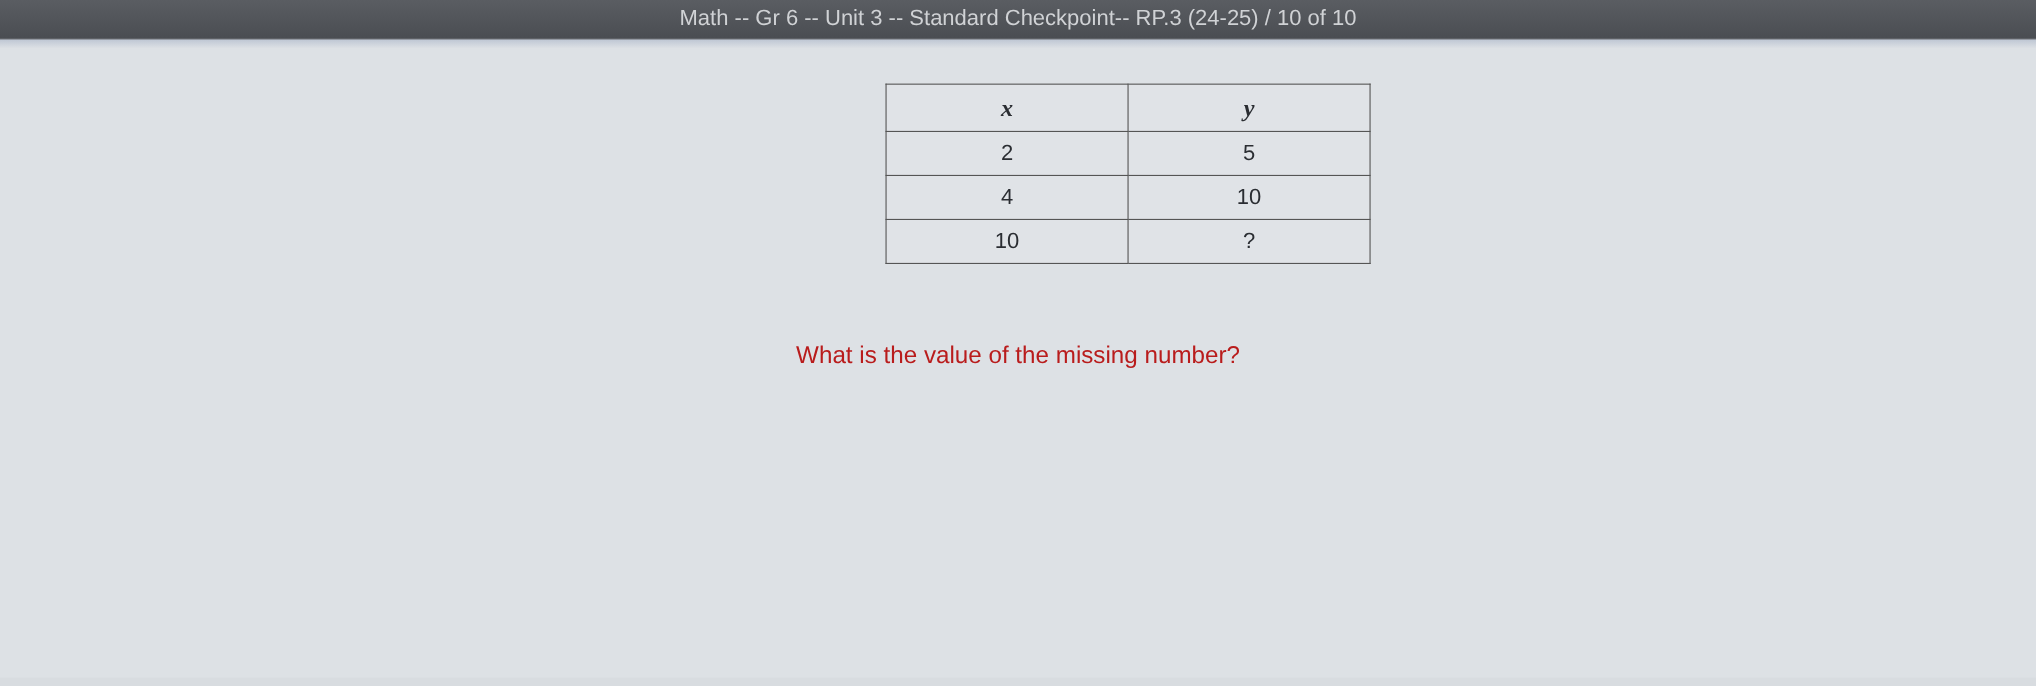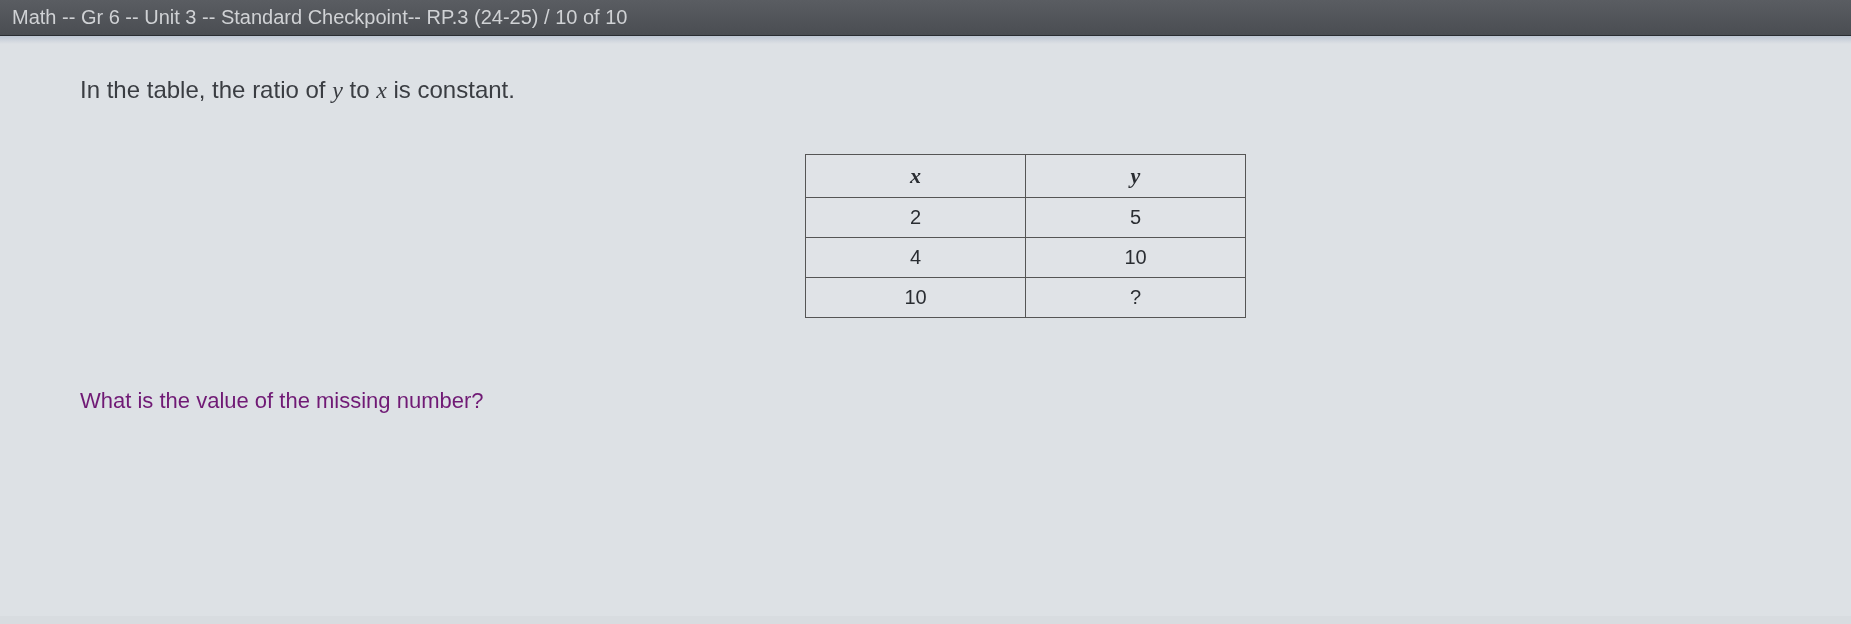--- a/index.html
+++ b/index.html
@@ -14,20 +14,21 @@
       height: 624px;
       overflow: hidden;
     }
     .header-bar {
       background: linear-gradient(to bottom, #5a5d62 0%, #4a4d52 100%);
       color: #d0d2d5;
       padding: 6px 12px;
       font-size: 20px;
       font-weight: 400;
       border-bottom: 1px solid #2a2d32;
+      text-align: center;
     }
     .content-area {
       background: #dde1e5;
       padding: 40px 80px;
       min-height: 580px;
       position: relative;
     }
     .content-area::before {
       content: "";
       position: absolute;
@@ -67,36 +68,34 @@
       font-weight: 400;
     }
     th {
       font-style: italic;
       font-family: 'Times New Roman', serif;
       font-weight: bold;
       font-size: 22px;
     }
     .followup-text {
       font-size: 22px;
-      color: #701a75;
+      color: #b91c1c;
       font-weight: 400;
+      text-align: center;
     }
   </style>
 </head>
 <body>
 
 <div class="header-bar">
   <span>Math -- Gr 6 -- Unit 3 -- Standard Checkpoint-- RP.3 (24-25)  /  10 of 10</span>
 </div>
 
 <div class="content-area">
 
-  <div class="question-text">
-    <span>In the table, the ratio of </span><span class="var">y</span><span> to </span><span class="var">x</span><span> is constant.</span>
-  </div>
 
   <div class="table-wrapper">
     <table>
       <tbody>
           <tr>
         <th>x</th>
         <th>y</th>
       </tr>
       <tr>
         <td>2</td>

